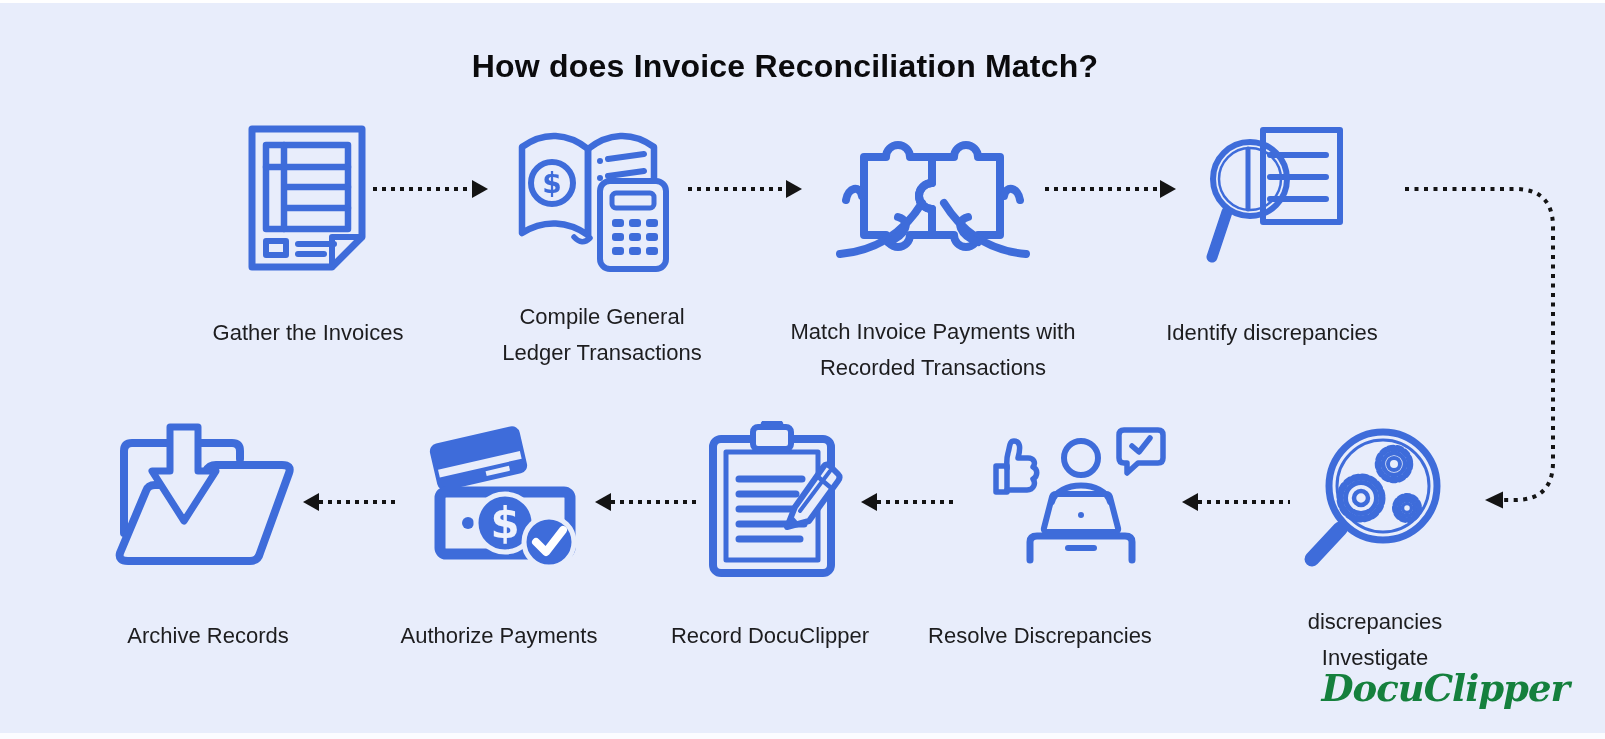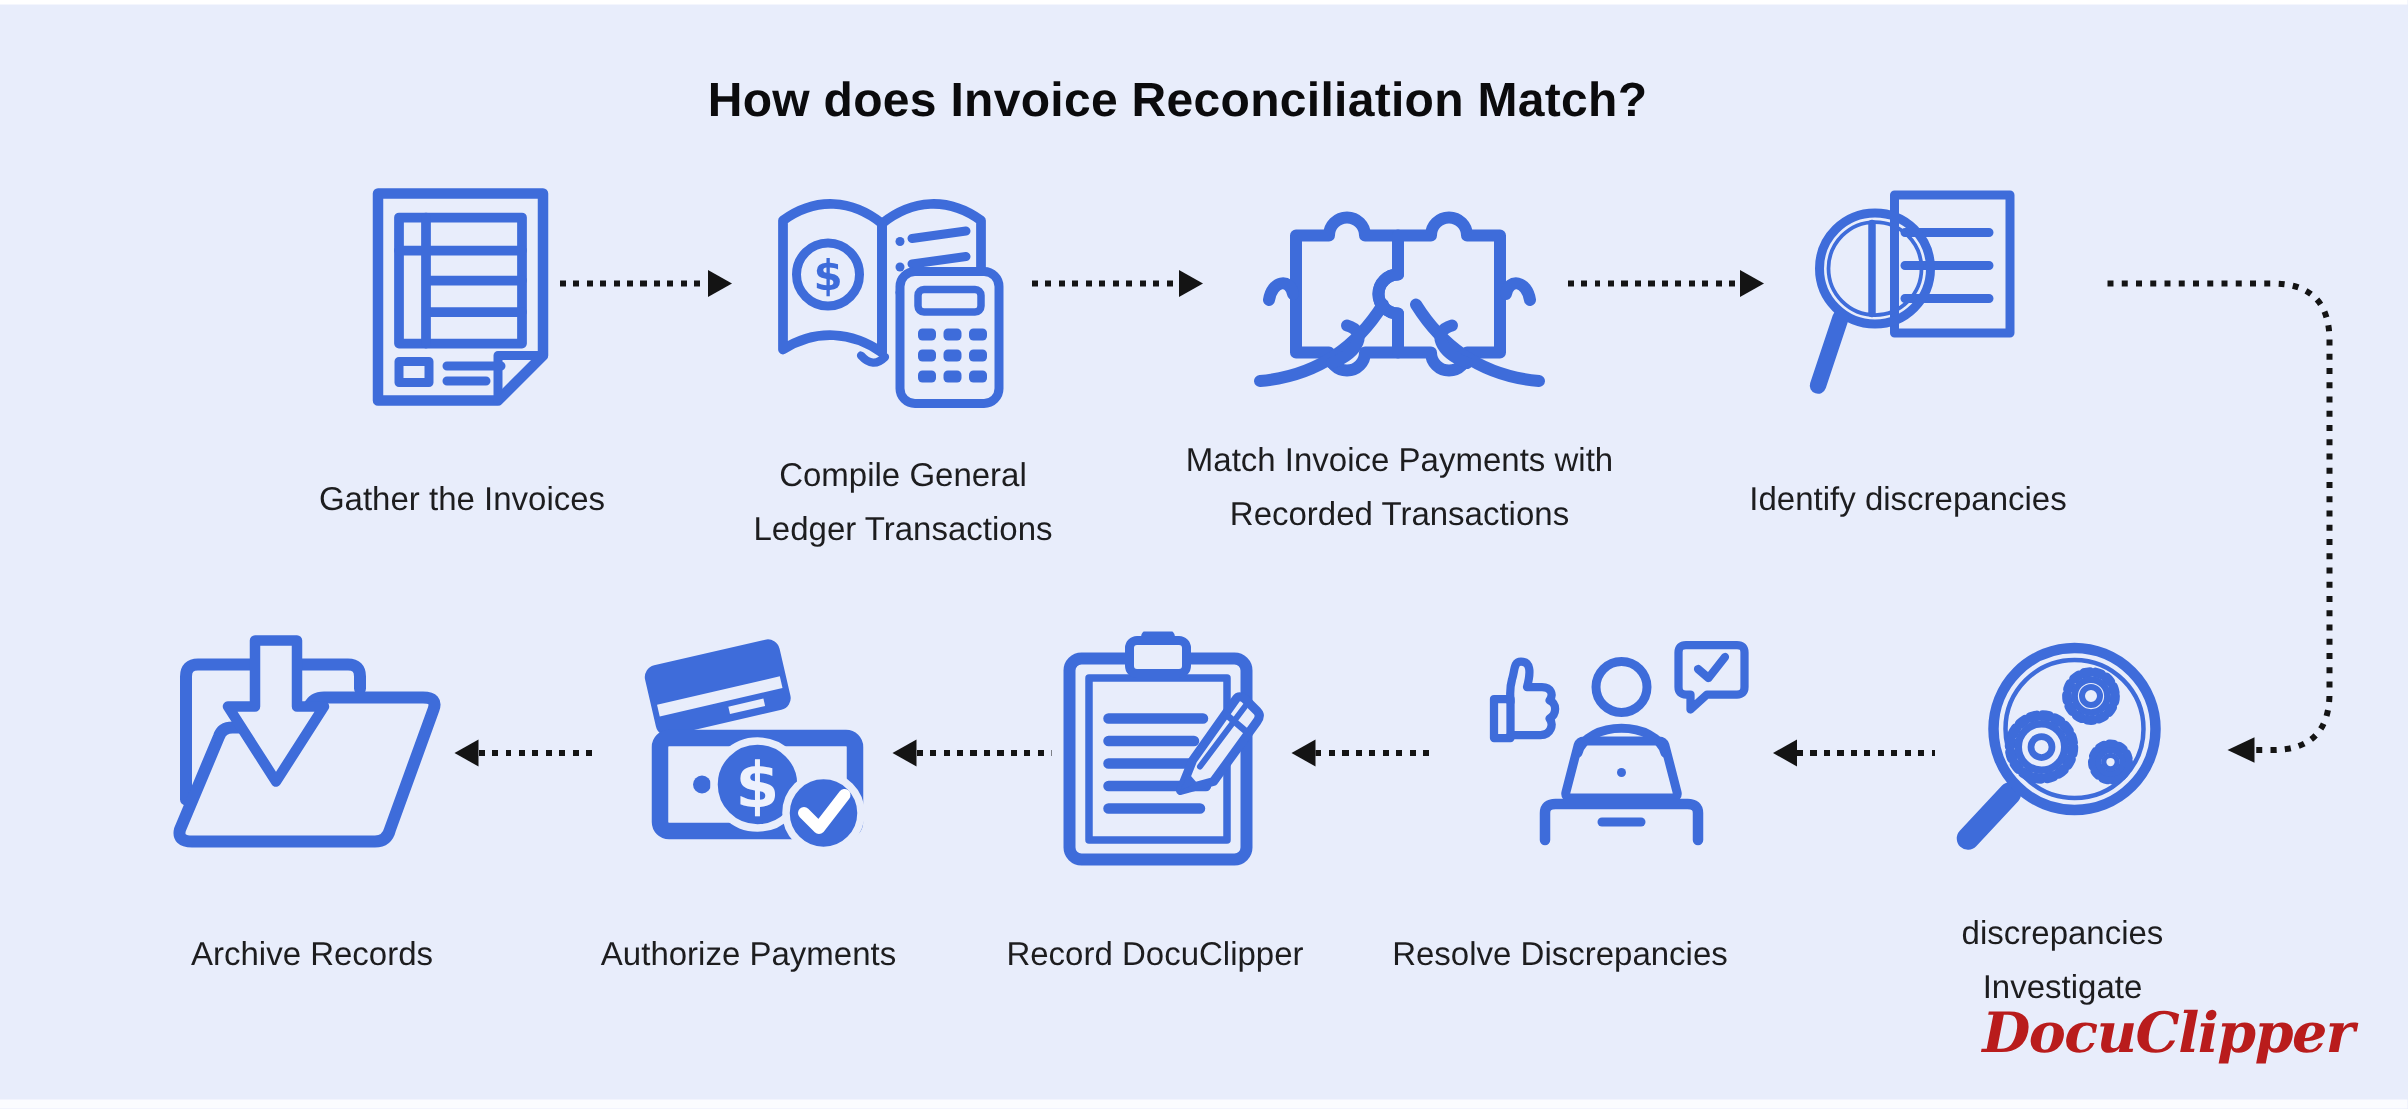--- a/index.html
+++ b/index.html
@@ -42,21 +42,21 @@
   .arrow .head-left{
     width:0;height:0;border-top:9px solid transparent;border-bottom:9px solid transparent;
     border-right:16px solid #141414;
   }
 
   .curve-arrow{position:absolute;left:1395px;top:176px;width:170px;height:340px;}
 
   .brand{
     position:absolute;top:666px;right:36px;
     font-family:"DejaVu Serif", serif;font-style:italic;font-weight:bold;
-    font-size:37px;color:#b91c1c;letter-spacing:-1px;
+    font-size:37px;color:#15803d;letter-spacing:-1px;
   }
 </style>
 </head>
 <body>
 
 <div class="edge top"></div>
 <div class="edge bottom"></div>
 
 <div class="title">How does Invoice Reconciliation Match?</div>
 
@@ -208,21 +208,21 @@
   </svg>
 </div>
 
 <div class="step-label" style="left:178px;top:315px;width:260px;">
   <span>Gather the Invoices</span>
 </div>
 <div class="step-label" style="left:472px;top:299px;width:260px;">
   <span>Compile General</span>
     <span>Ledger Transactions</span>
 </div>
-<div class="step-label" style="left:733px;top:289px;width:400px;">
+<div class="step-label" style="left:733px;top:314px;width:400px;">
   <span>Match Invoice Payments with</span>
     <span>Recorded Transactions</span>
 </div>
 <div class="step-label" style="left:1142px;top:315px;width:260px;">
   <span>Identify discrepancies</span>
 </div>
 <div class="step-label" style="left:1285px;top:604px;width:180px;">
   <span>discrepancies</span>
     <span>Investigate</span>
 </div>

